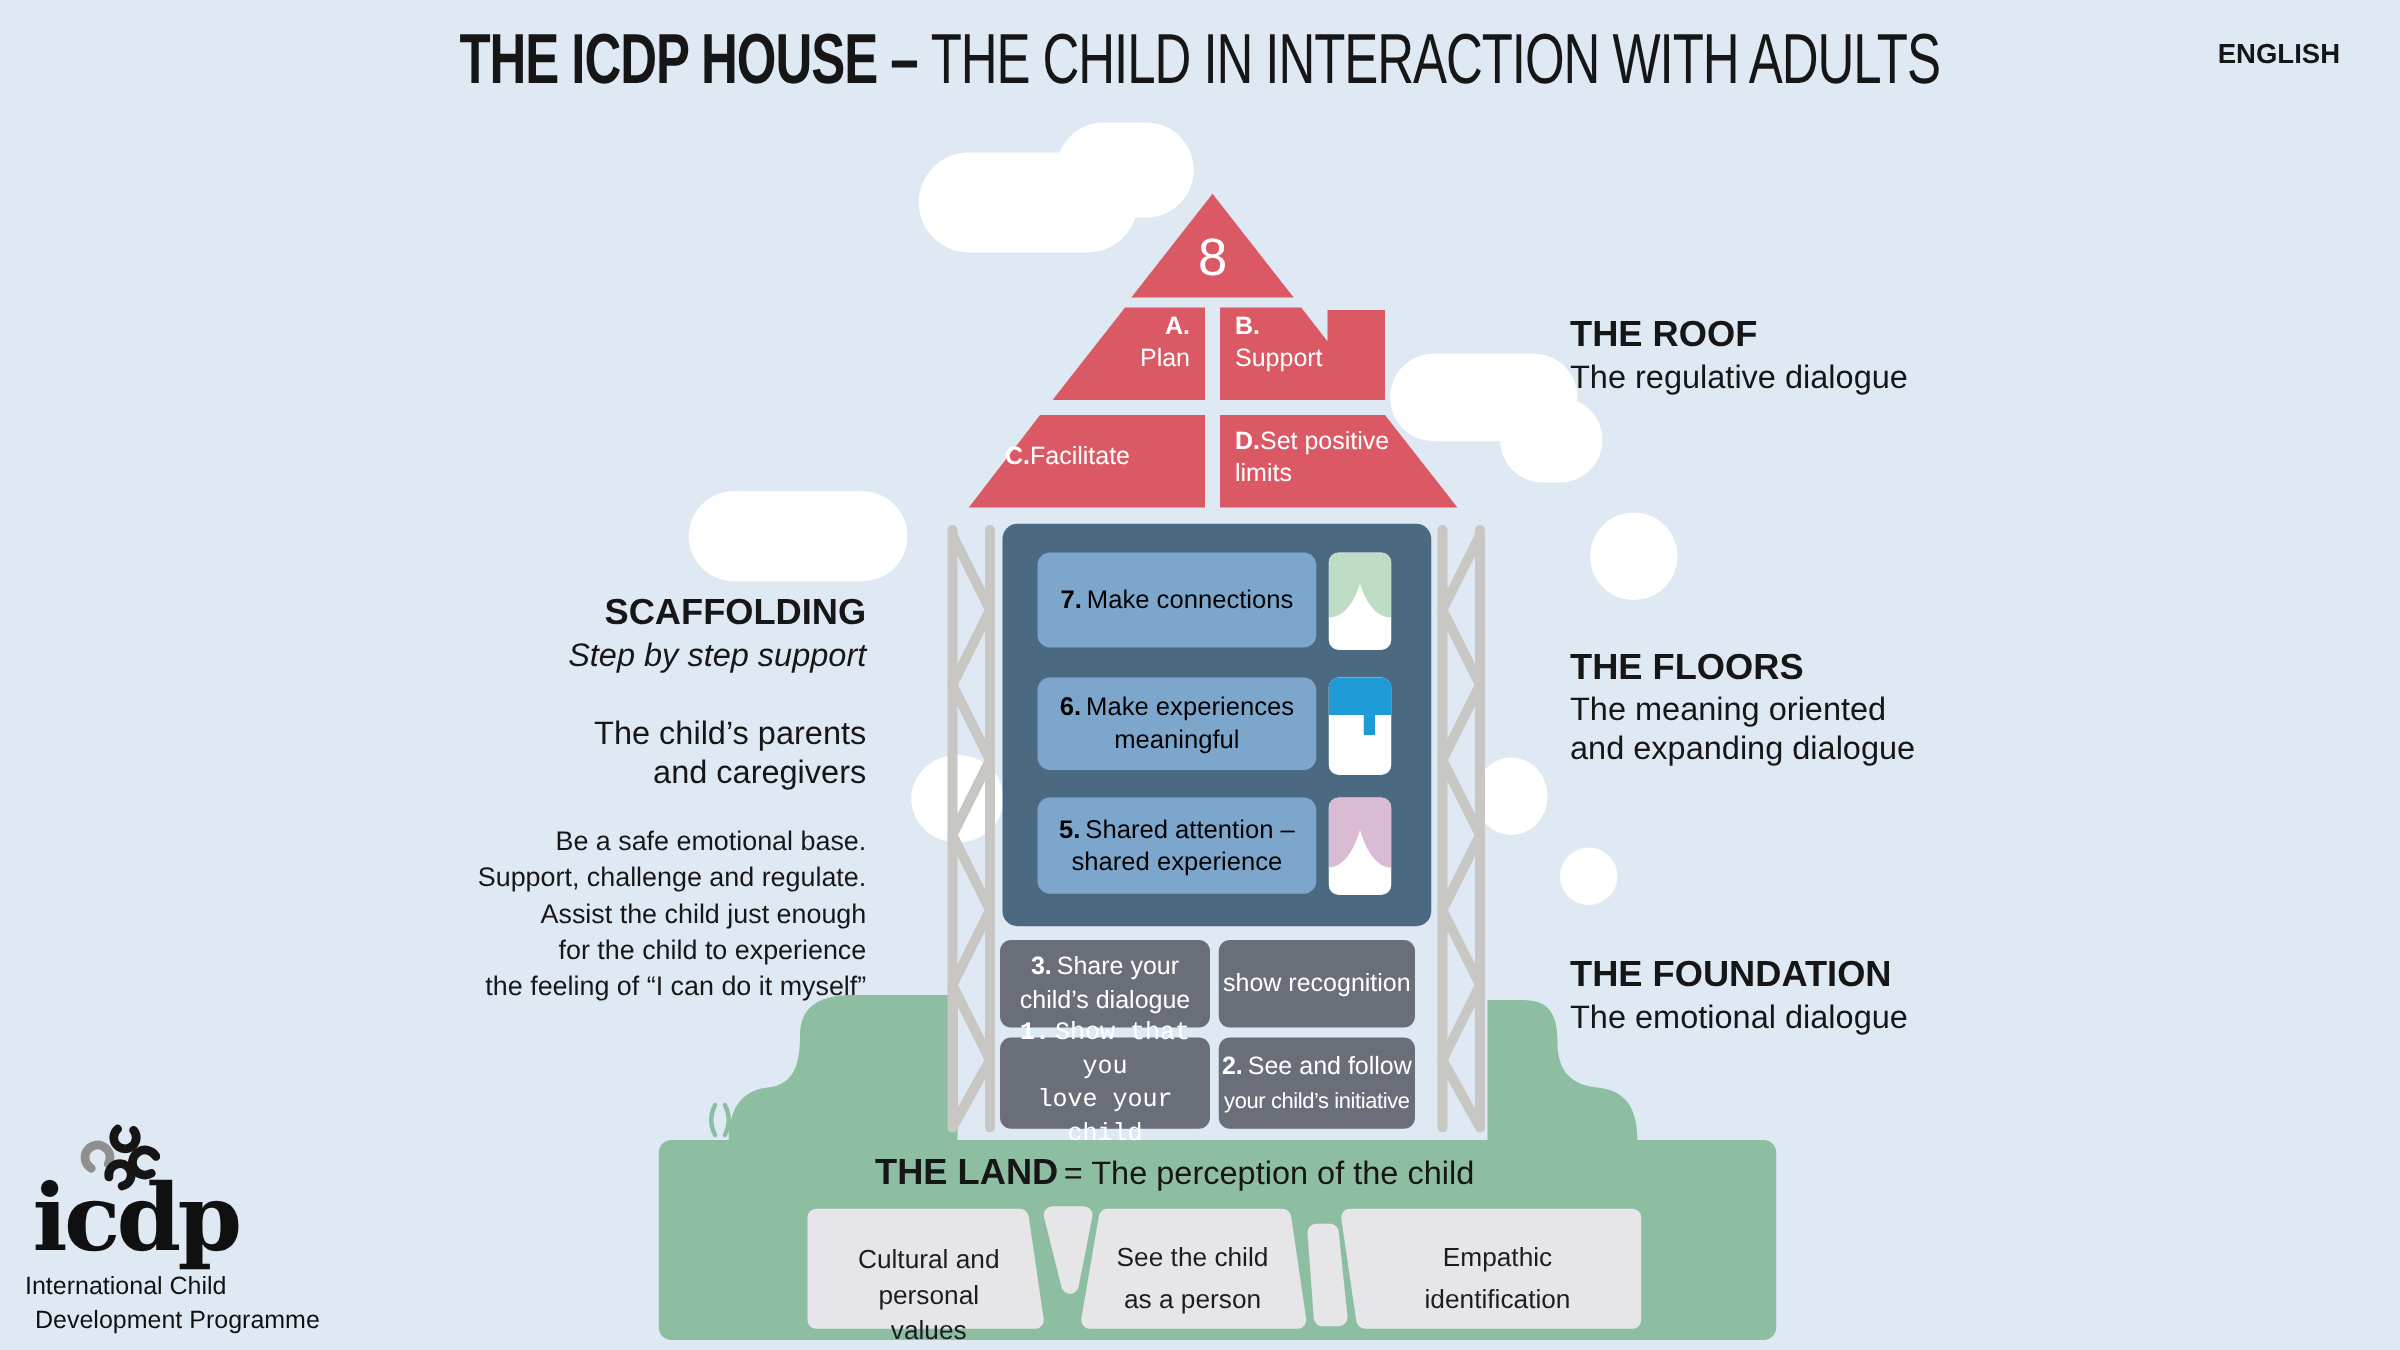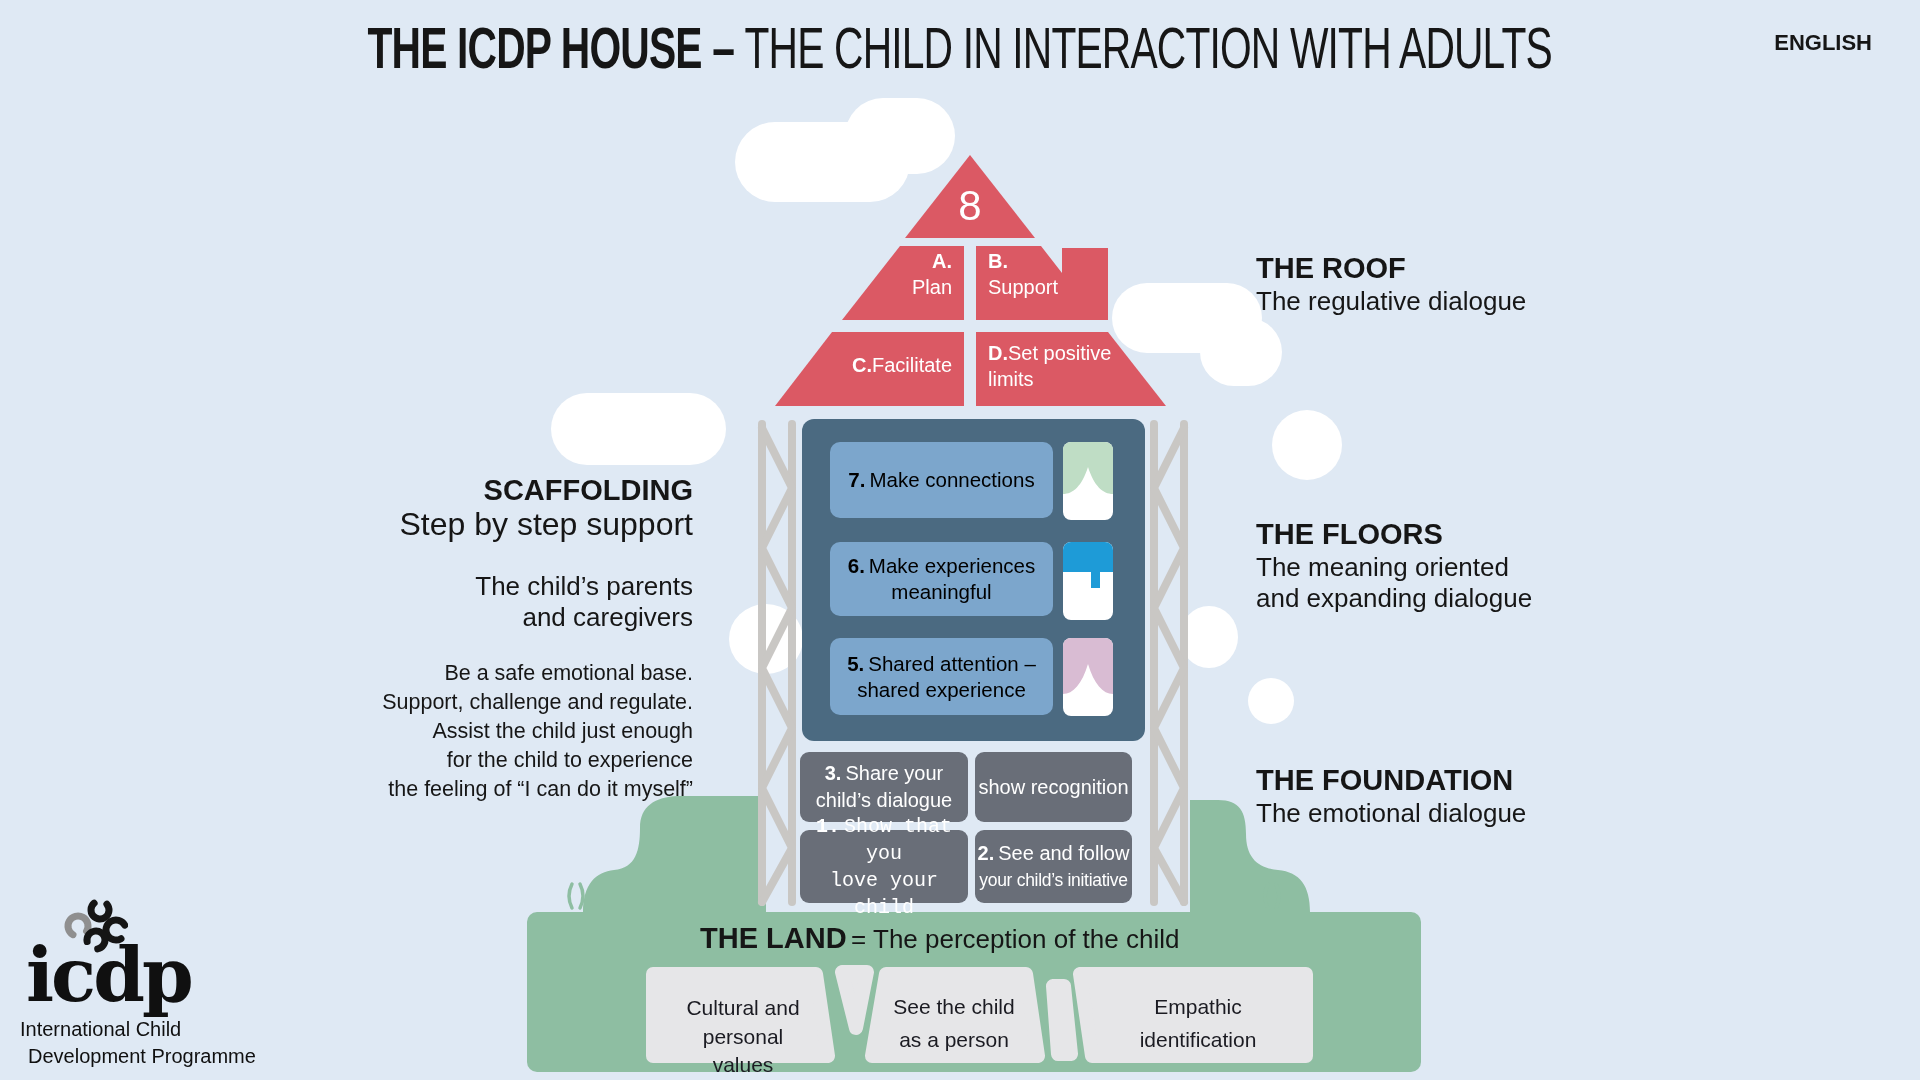--- a/index.html
+++ b/index.html
@@ -28,21 +28,21 @@
   .roof-num{position:absolute;left:930px;top:182px;width:80px;text-align:center;
             color:#fff;font-size:42px;font-weight:400;}
 
   
   .side-label .h{font-size:29px;font-weight:700;line-height:36px;}
   .side-label .s{font-size:26px;line-height:31px;}
 
   
   .left-block{position:absolute;left:280px;top:473px;width:413px;text-align:right;}
   .left-block .h{font-size:29px;font-weight:700;line-height:34px;}
-  .left-block .s{font-size:32px;line-height:34px;}
+  .left-block .s{font-size:26px;line-height:34px;font-style:italic;}
   .left-block .caregiver{font-size:26px;line-height:31px;}
   .left-block .note{font-size:21.5px;line-height:29px;}
   .sp30{height:30px;} .sp26{height:26px;}
 
   
   .house-panel{position:absolute;left:802px;top:419px;width:343px;height:322px;
                background:#4B6A81;border-radius:12px;}
   .floor-box{position:absolute;left:28px;width:223px;background:#7CA6CC;border-radius:10px;
              display:flex;flex-direction:column;justify-content:center;align-items:center;
              font-size:20.5px;line-height:26px;color:#000000;text-align:center;}
@@ -107,21 +107,21 @@
 
 <div class="roof-num">8</div>
 <div class="roof-text" style="left:840px;top:248px;width:112px;text-align:right;">
   <div><b>A.</b></div>
   <div>Plan</div>
 </div>
 <div class="roof-text" style="left:988px;top:248px;text-align:left;">
   <div><b>B.</b></div>
   <div>Support</div>
 </div>
-<div class="roof-text" style="left:756px;top:352px;width:196px;text-align:right;">
+<div class="roof-text" style="left:756px;top:352px;width:196px;text-align:center;">
   <b>C.</b><span>Facilitate</span>
 </div>
 <div class="roof-text" style="left:988px;top:340px;text-align:left;">
   <div><b>D.</b><span>Set positive</span></div>
   <div>limits</div>
 </div>
 
 <div class="side-label abs" style="left:1256px;top:250px;">
   <div class="h">THE ROOF</div>
   <div class="s">The regulative dialogue</div>

